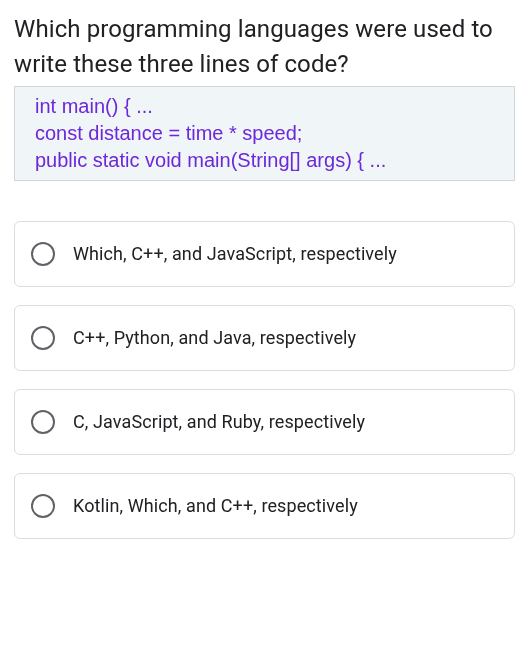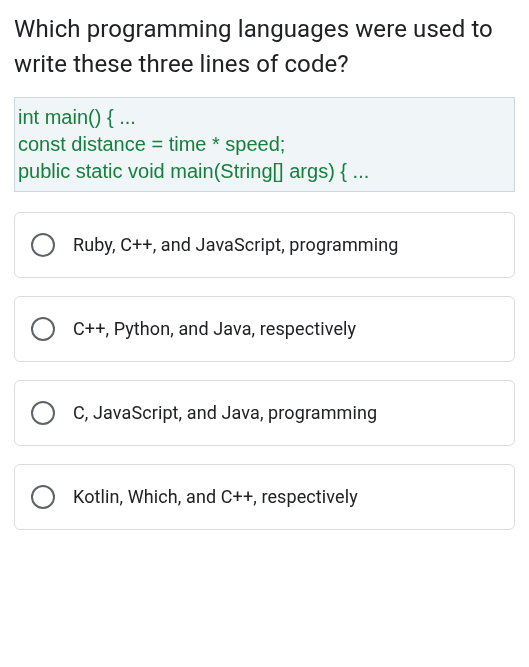--- a/index.html
+++ b/index.html
@@ -11,32 +11,32 @@
       font-family: -apple-system, BlinkMacSystemFont, 'Segoe UI', Roboto, Arial, sans-serif;
       background: #ffffff;
       width: 529px;
       padding: 12px 14px;
       color: #202124;
     }
     .question-text {
       font-size: 24px;
       line-height: 1.45;
       color: #202124;
-      margin-bottom: 15px;
+      margin-bottom: 4px;
       letter-spacing: 0.1px;
     }
     .code-block {
       background: #f0f5f7;
       border: 1px solid #d0d7dc;
-      padding: 6px 3px;
+      padding: 6px 20px;
       font-family: Arial, sans-serif;
       font-size: 20px;
       line-height: 1.35;
-      color: #15803d;
-      margin-bottom: 20px;
+      color: #6d28d9;
+      margin-bottom: 40px;
       white-space: pre;
       overflow: hidden;
     }
     .options {
       display: flex;
       flex-direction: column;
       gap: 18px;
     }
     .option {
       border: 1px solid #dadce0;
@@ -66,27 +66,27 @@
 
 <div class="question-text">Which programming languages were used to write these three lines of code?</div>
 
 <div class="code-block">int main() { ...
 const distance = time * speed;
 public static void main(String[] args) { ...</div>
 
 <div class="options">
   <div class="option">
     <span class="radio"></span>
-    <span class="option-label">Ruby, C++, and JavaScript, programming</span>
+    <span class="option-label">Which, C++, and JavaScript, respectively</span>
   </div>
   <div class="option">
     <span class="radio"></span>
     <span class="option-label">C++, Python, and Java, respectively</span>
   </div>
   <div class="option">
     <span class="radio"></span>
-    <span class="option-label">C, JavaScript, and Java, programming</span>
+    <span class="option-label">C, JavaScript, and Ruby, respectively</span>
   </div>
   <div class="option">
     <span class="radio"></span>
     <span class="option-label">Kotlin, Which, and C++, respectively</span>
   </div>
 </div>
 
 </body></html>

